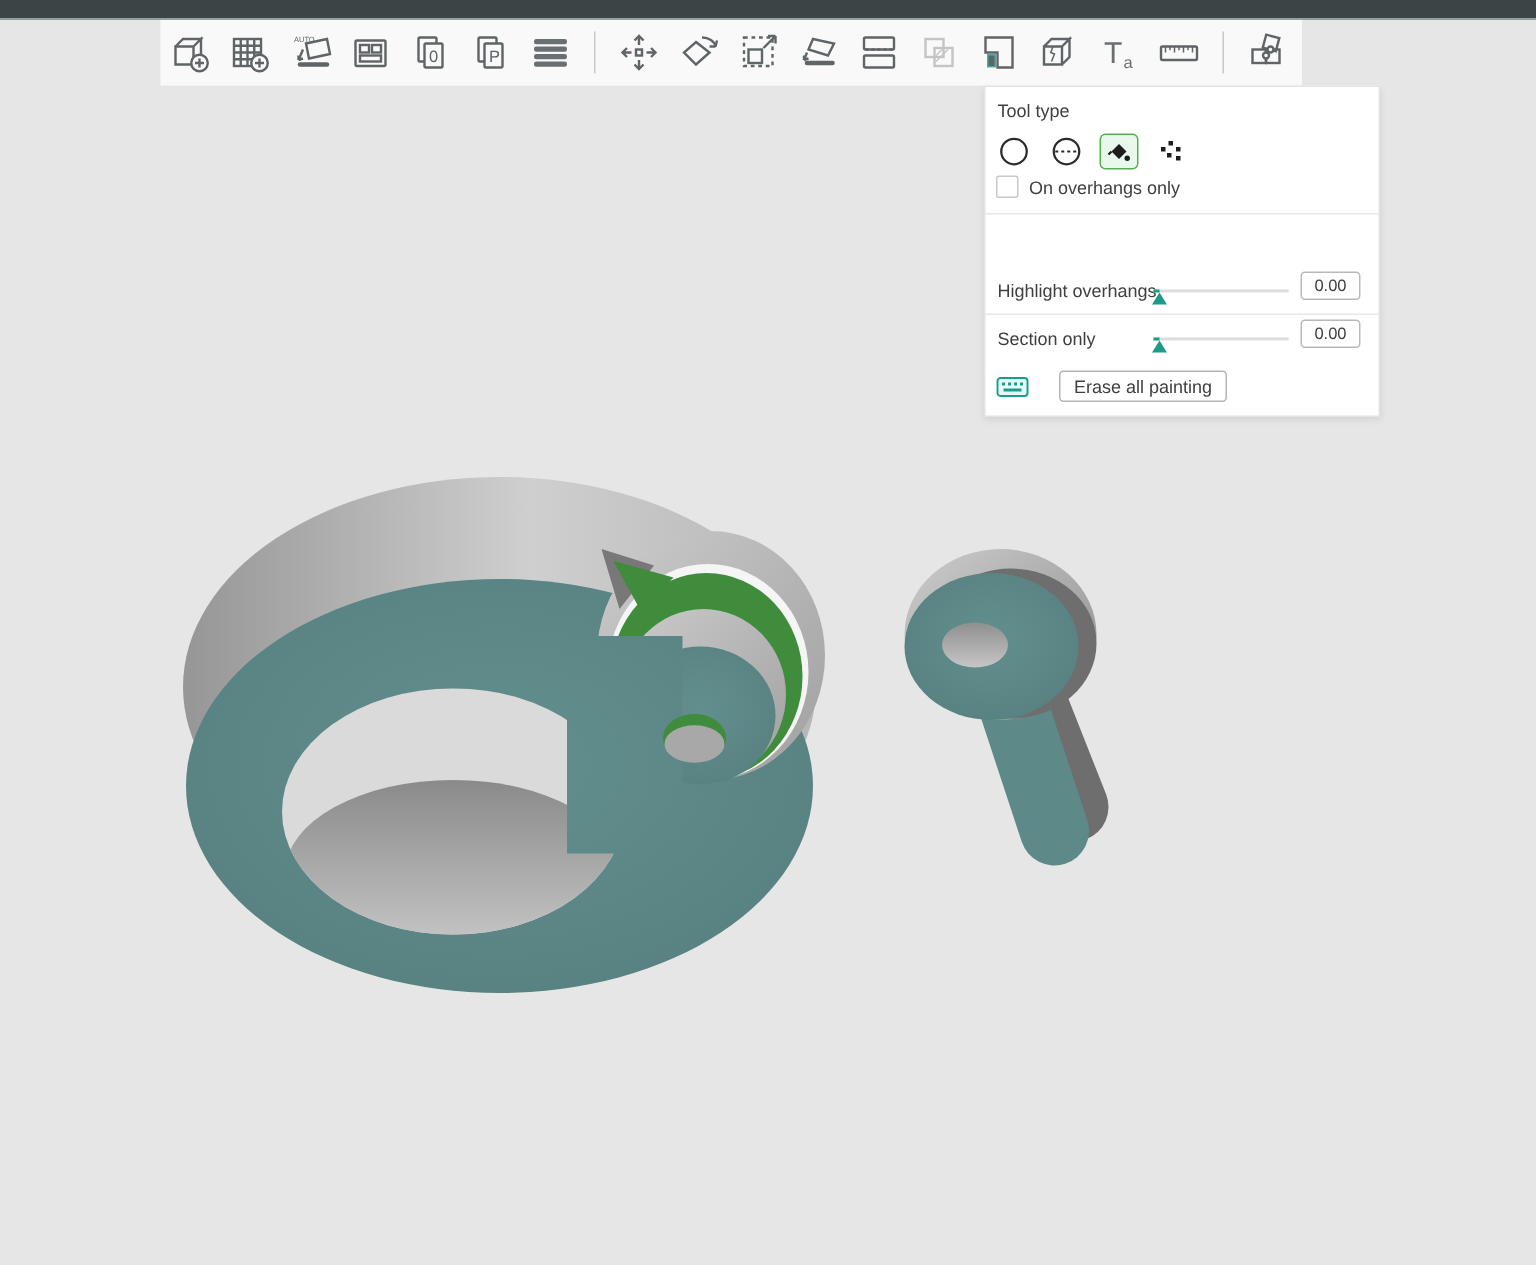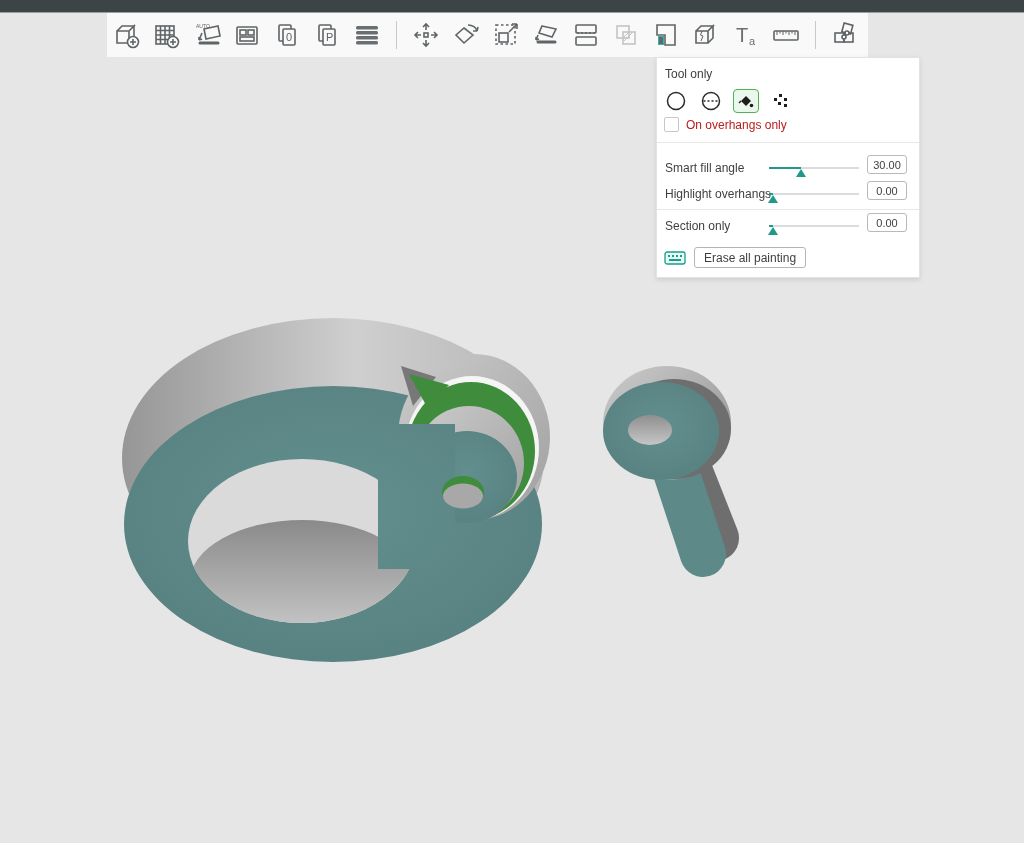--- a/index.html
+++ b/index.html
@@ -15,31 +15,31 @@
   .disabled{opacity:.35;}
   .panel{position:absolute;left:656px;top:57px;width:264px;height:221px;background:#ffffff;
     border:1px solid #e3e3e3;box-shadow:0 2px 5px rgba(0,0,0,.10);z-index:30;box-sizing:border-box;}
   .panel-title{position:absolute;left:8px;top:9px;font-size:12px;color:#3f3f3f;}
   .toolrow{position:absolute;left:6px;top:30px;height:26px;display:flex;align-items:center;gap:9px;}
   .toolbtn{width:26px;height:24px;display:flex;align-items:center;justify-content:center;
     border:1.5px solid transparent;border-radius:4px;cursor:pointer;box-sizing:border-box;}
   .toolbtn.selected{border-color:#53b152;background:#eaf7ec;}
   .chkrow{position:absolute;left:7px;top:59px;display:flex;align-items:center;gap:7px;}
   .chk{width:13px;height:13px;border:1px solid #c8c8c8;border-radius:2px;background:#fff;cursor:pointer;}
-  .chklabel{font-size:12px;color:#b91c1c;}
+  .chklabel{font-size:12px;color:#404040;}
   .divider{position:absolute;left:0;width:262px;height:1px;background:#e8e8e8;}
   .sliderrow{position:absolute;left:8px;width:248px;height:20px;}
   .sl-label{position:absolute;left:0;top:3px;font-size:12px;color:#3f3f3f;white-space:nowrap;}
   .sl-track{position:absolute;left:104px;top:9px;width:90px;height:2px;background:#dcdcdc;cursor:pointer;}
   .sl-fill{position:absolute;left:0;top:0;height:2px;background:#1e9a8a;}
   .sl-thumb{position:absolute;top:2px;width:0;height:0;margin-left:-5px;cursor:pointer;
     border-left:5px solid transparent;border-right:5px solid transparent;border-bottom:8px solid #1e9a8a;}
   .sl-box{position:absolute;right:6px;top:-3px;width:38px;height:17px;border:1px solid #b9b9b9;border-radius:3px;
     font-size:11px;color:#3f3f3f;text-align:center;background:#fff;font-family:"Liberation Sans",sans-serif;padding:0;}
-  .bottomrow{position:absolute;left:7px;top:189px;display:flex;align-items:center;gap:8px;}
+  .bottomrow{position:absolute;left:7px;top:189px;display:flex;align-items:center;gap:20px;}
   .kbicon{cursor:pointer;display:flex;}
   .erasebtn{height:21px;padding:0 9px;background:#fff;border:1px solid #b5b5b5;border-radius:3px;
     font-size:12px;color:#3f3f3f;cursor:pointer;font-family:"Liberation Sans",sans-serif;}
 </style>
 </head>
 <body>
 
 <div class="viewport">
   <svg width="1024" height="831" viewBox="0 12 1024 831">
     <defs>
@@ -250,21 +250,21 @@
         <rect x="5" y="13" width="9" height="9"></rect>
         <rect x="14" y="13" width="9" height="9"></rect>
         <rect x="13" y="4" width="9" height="9" transform="rotate(15 17 8)"></rect>
         <circle cx="14" cy="17" r="2" fill="#f9f9f9"></circle>
         <circle cx="17" cy="13" r="2" fill="#f9f9f9"></circle>
       </svg>
   </div>
 </div>
 
 <div class="panel">
-  <div class="panel-title">Tool only</div>
+  <div class="panel-title">Tool type</div>
 
   <div class="toolrow">
     <div class="toolbtn">
       <svg width="22" height="22">
           <circle cx="11" cy="11" r="8.5" fill="none" stroke="#2b2b2b" stroke-width="1.5"></circle>
         </svg>
     </div>
     <div class="toolbtn">
       <svg width="22" height="22">
           <circle cx="11" cy="11" r="8.5" fill="none" stroke="#2b2b2b" stroke-width="1.5"></circle>
@@ -291,28 +291,20 @@
     </div>
   </div>
 
   <div class="chkrow">
     <div class="chk"></div>
     <div class="chklabel">On overhangs only</div>
   </div>
 
   <div class="divider" style="top:84px"></div>
 
-  <div class="sliderrow" style="top:100px">
-    <div class="sl-label">Smart fill angle</div>
-    <div class="sl-track">
-      <div class="sl-fill" style="width:35%"></div>
-      <div class="sl-thumb" style="left:35%"></div>
-    </div>
-    <input class="sl-box" readonly="" value="30.00" style="">
-  </div>
 
   <div class="sliderrow" style="top:126px">
     <div class="sl-label">Highlight overhangs</div>
     <div class="sl-track">
       <div class="sl-fill" style="width:4%"></div>
       <div class="sl-thumb" style="left:4%"></div>
     </div>
     <input class="sl-box" readonly="" value="0.00" style="">
   </div>
 

